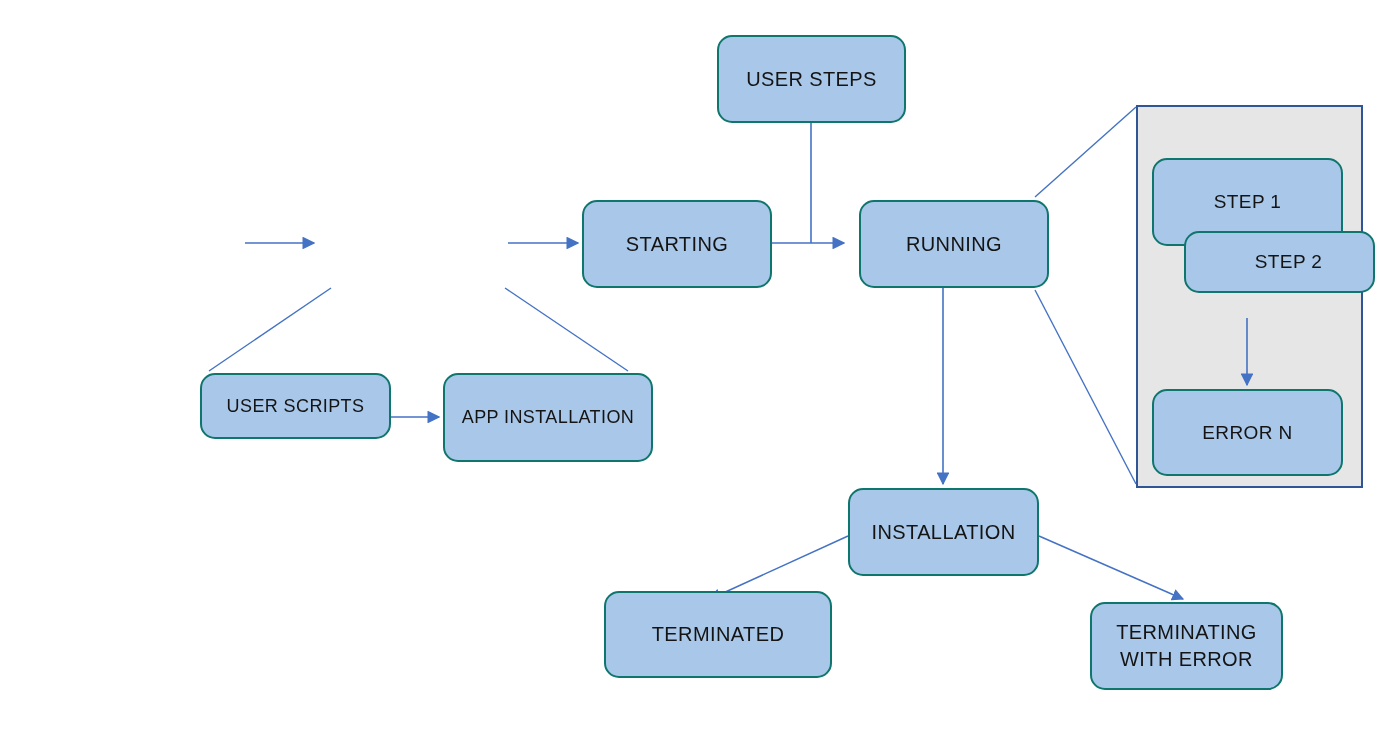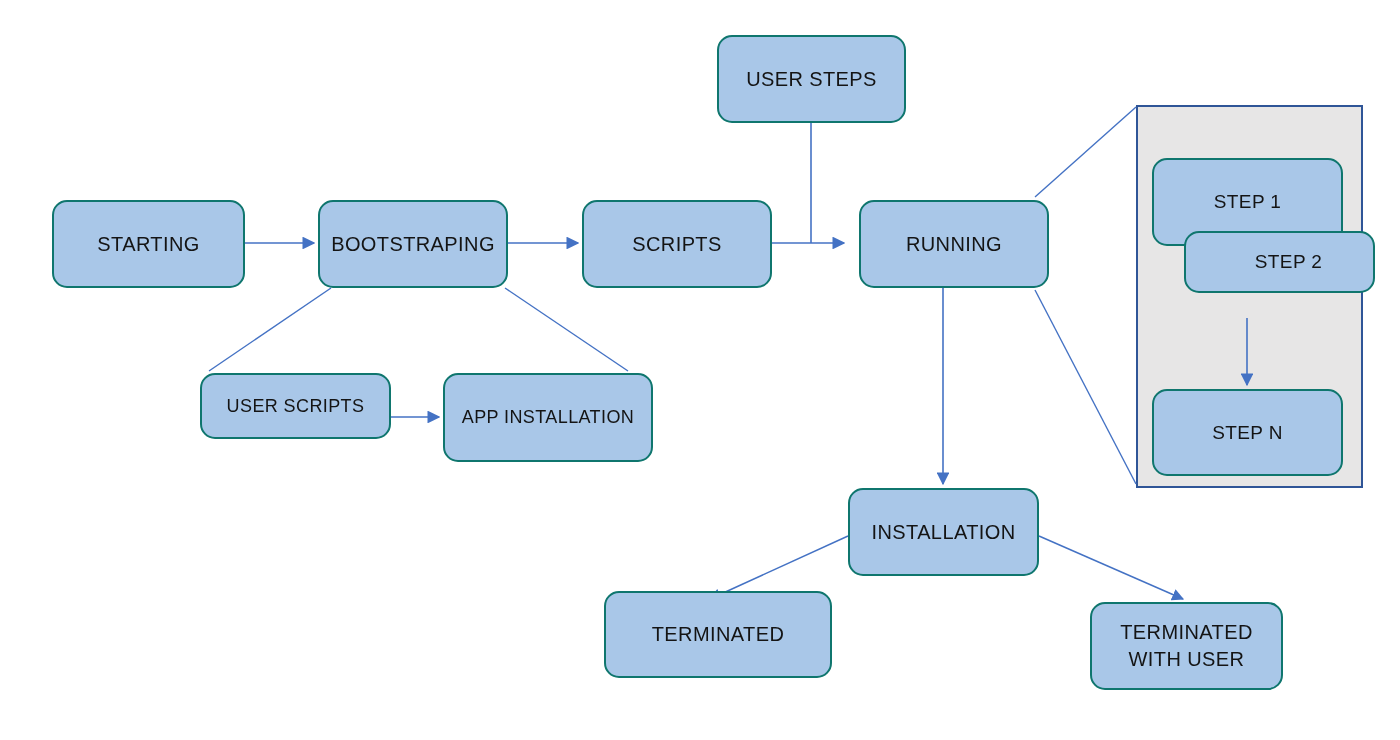--- a/index.html
+++ b/index.html
@@ -92,53 +92,47 @@
     <line x1="1035" y1="290" x2="1136" y2="484" stroke="#4472c4" stroke-width="1.4"></line>
 
     <line x1="1247" y1="210" x2="1247" y2="227" stroke="#4472c4" stroke-width="1.6" marker-end="url(#arrow)"></line>
     <line x1="1247" y1="318" x2="1247" y2="385" stroke="#4472c4" stroke-width="1.6" marker-end="url(#arrow)"></line>
 
     <line x1="943" y1="288" x2="943" y2="484" stroke="#4472c4" stroke-width="1.6" marker-end="url(#arrow)"></line>
     <line x1="848" y1="536" x2="710" y2="599" stroke="#4472c4" stroke-width="1.5" marker-end="url(#arrow)"></line>
     <line x1="1039" y1="536" x2="1183" y2="599" stroke="#4472c4" stroke-width="1.5" marker-end="url(#arrow)"></line>
   </svg>
 
-  <div class="node" id="n-starting">
+  <div class="node" id="n-waiting">
     <span>STARTING</span>
-  </div>
-  <div class="node" id="n-bootstraping">
-    <span>BOOTSTRAPING</span>
-  </div>
-  <div class="node" id="n-waiting">
-    <span>SCRIPTS</span>
   </div>
   <div class="node" id="n-running">
     <span>RUNNING</span>
   </div>
   <div class="node" id="n-user-steps">
     <span>USER STEPS</span>
   </div>
   <div class="node small" id="n-user-scripts">
     <span>USER SCRIPTS</span>
   </div>
   <div class="node small" id="n-app-installation">
     <span>APP INSTALLATION</span>
   </div>
   <div class="node step" id="n-step-1">
     <span>STEP 1</span>
   </div>
   <div class="node step" id="n-step-2">
     <span>STEP 2</span>
   </div>
   <div class="node step" id="n-step-n">
-    <span>STEP N</span>
+    <span>ERROR N</span>
   </div>
   <div class="node" id="n-terminating">
     <span>INSTALLATION</span>
   </div>
   <div class="node" id="n-terminated">
     <span>TERMINATED</span>
   </div>
   <div class="node" id="n-terminated-error">
-    <span>TERMINATED WITH USER</span>
+    <span>TERMINATING WITH ERROR</span>
   </div>
 
 </div>
 
 </body></html>

